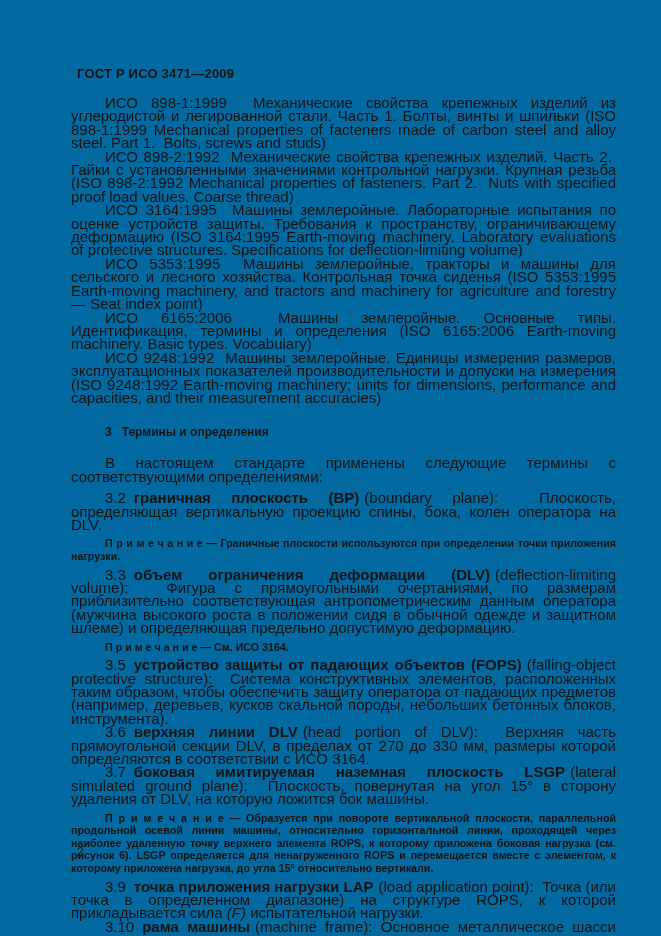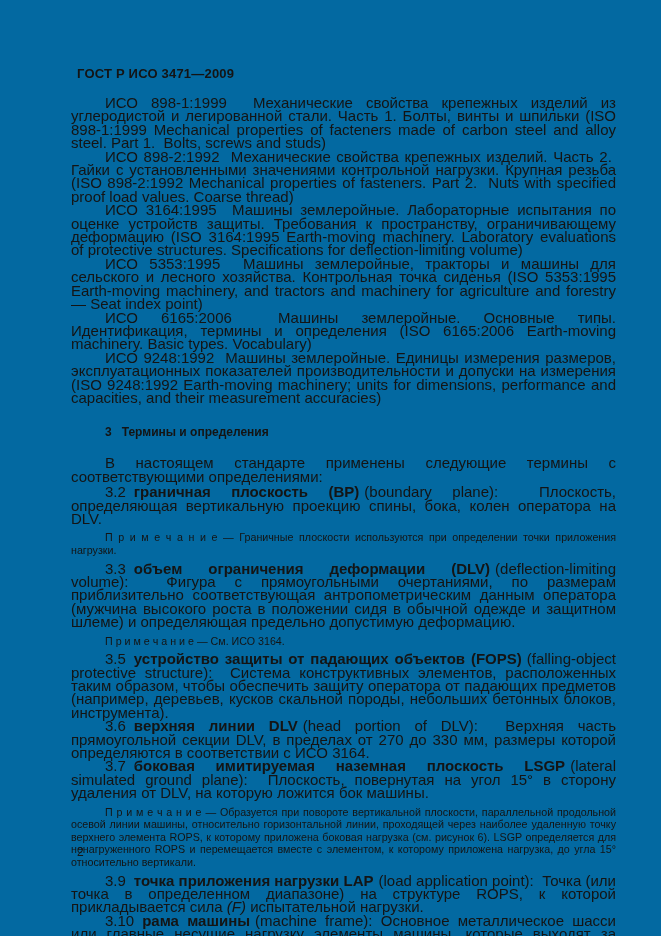--- a/index.html
+++ b/index.html
@@ -32,28 +32,29 @@
     margin: 0;
   }
   .term-num { margin-right: 8px; }
   .term-name { margin-right: 5px; font-weight: bold; }
   .note {
     font-size: 10.7px;
     line-height: 12.6px;
     text-align: justify;
     text-indent: 34px;
     margin: 6px 0 5px 0;
+    font-weight: bold;
   }
   .section-heading {
     font-size: 12px;
     font-weight: bold;
     margin: 21px 0 17px 34px;
   }
   .section-number { margin-right: 10px; }
-  .intro { margin-bottom: 2px; }
+  .intro { margin-bottom: 8px; }
   .italic { font-style: italic; }
   .page-number {
     position: absolute;
     left: 77px;
     top: 845px;
     font-size: 12px;
   }
 </style>
 </head>
 <body>

